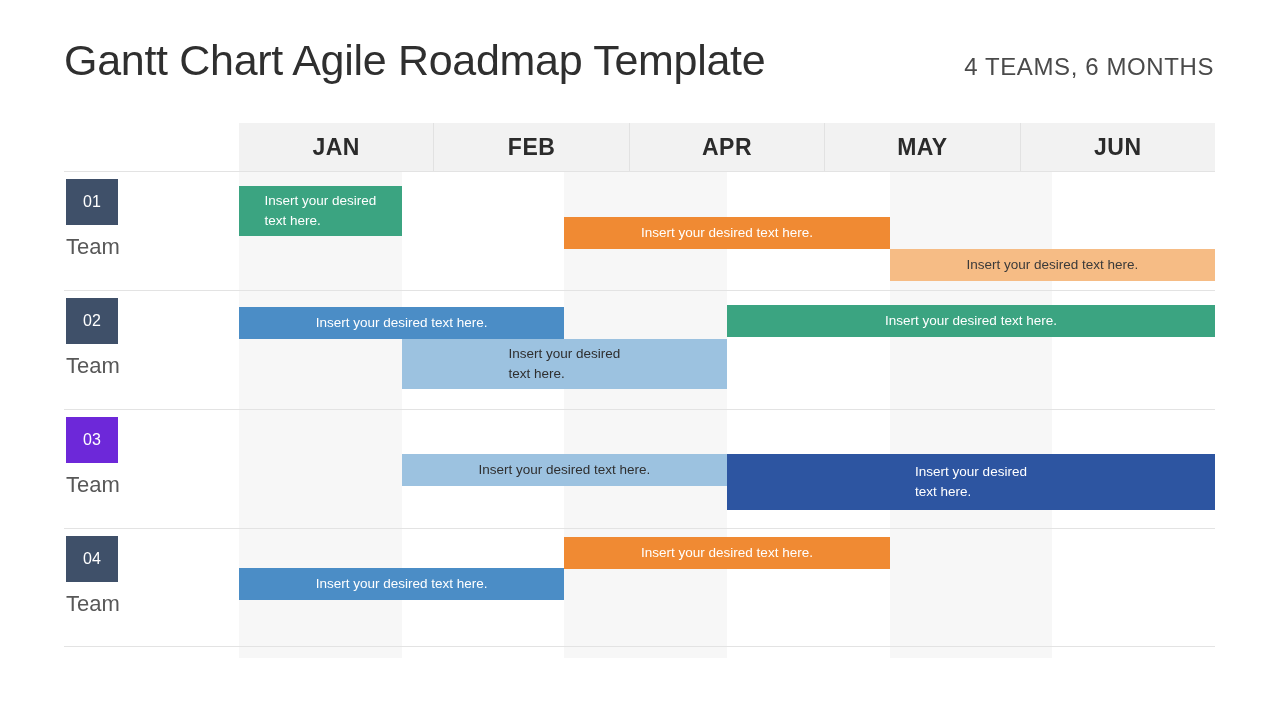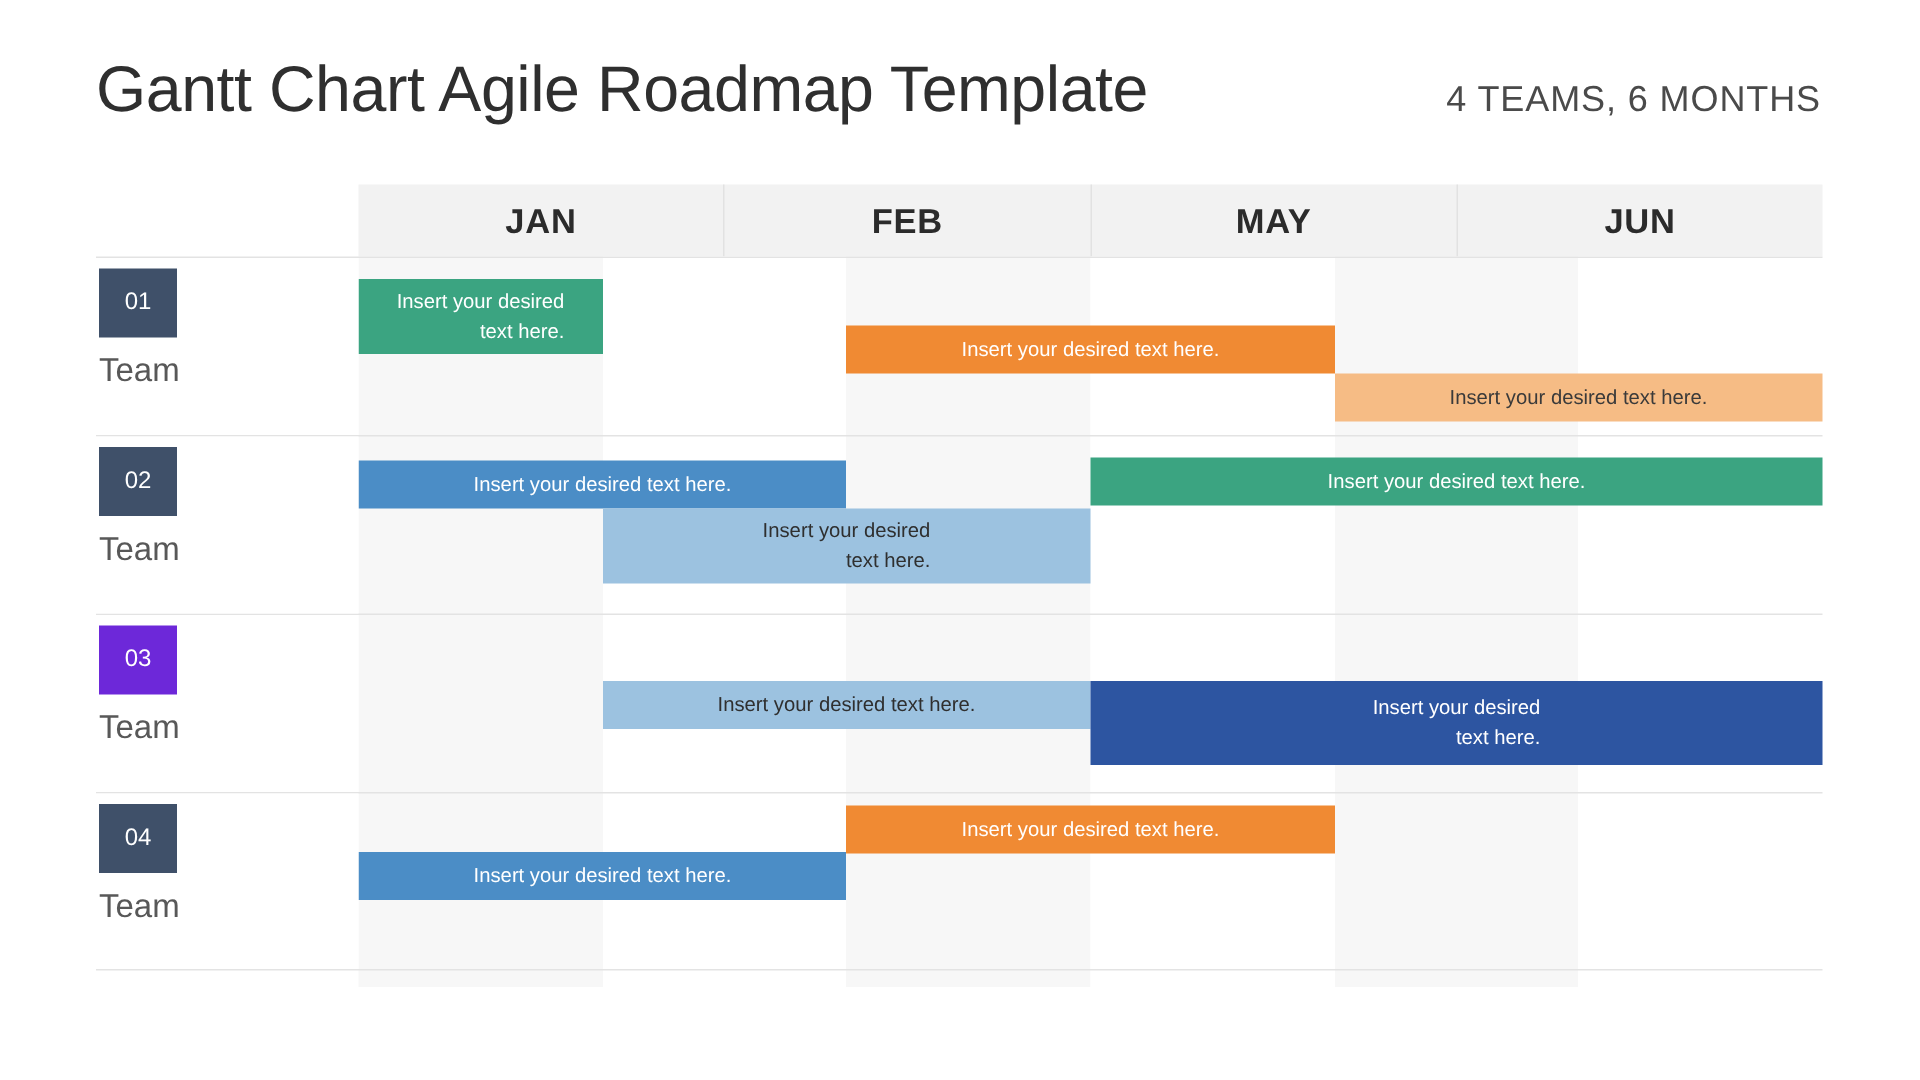--- a/index.html
+++ b/index.html
@@ -152,41 +152,42 @@
     top: 0;
     width: 976px;
     height: 100%;
     z-index: 2;
   }
   .bar {
     position: absolute;
     display: flex;
     align-items: center;
     justify-content: center;
-    text-align: right;
+    text-align: left;
     font-size: 13.5px;
     line-height: 1.45;
     padding: 0 8px;
     box-sizing: border-box;
     white-space: pre-line;
   }
 </style>
 </head>
 <body>
 
 <div class="header">
   <div class="page-title">Gantt Chart Agile Roadmap Template</div>
   <div class="page-subtitle">4 TEAMS, 6 MONTHS</div>
 </div>
 
 <div class="gantt">
 
   <div class="month-header" id="month-header">
       <div class="month-cell">JAN</div>
       <div class="month-cell">FEB</div>
+      <div class="month-cell">APR</div>
       <div class="month-cell">MAY</div>
       <div class="month-cell">JUN</div>
     </div>
 
   <div class="grid-body">
     <div class="col-shading" id="col-shading">
         <div class="col-band shaded"></div>
         <div class="col-band plain"></div>
         <div class="col-band shaded"></div>
         <div class="col-band plain"></div>

